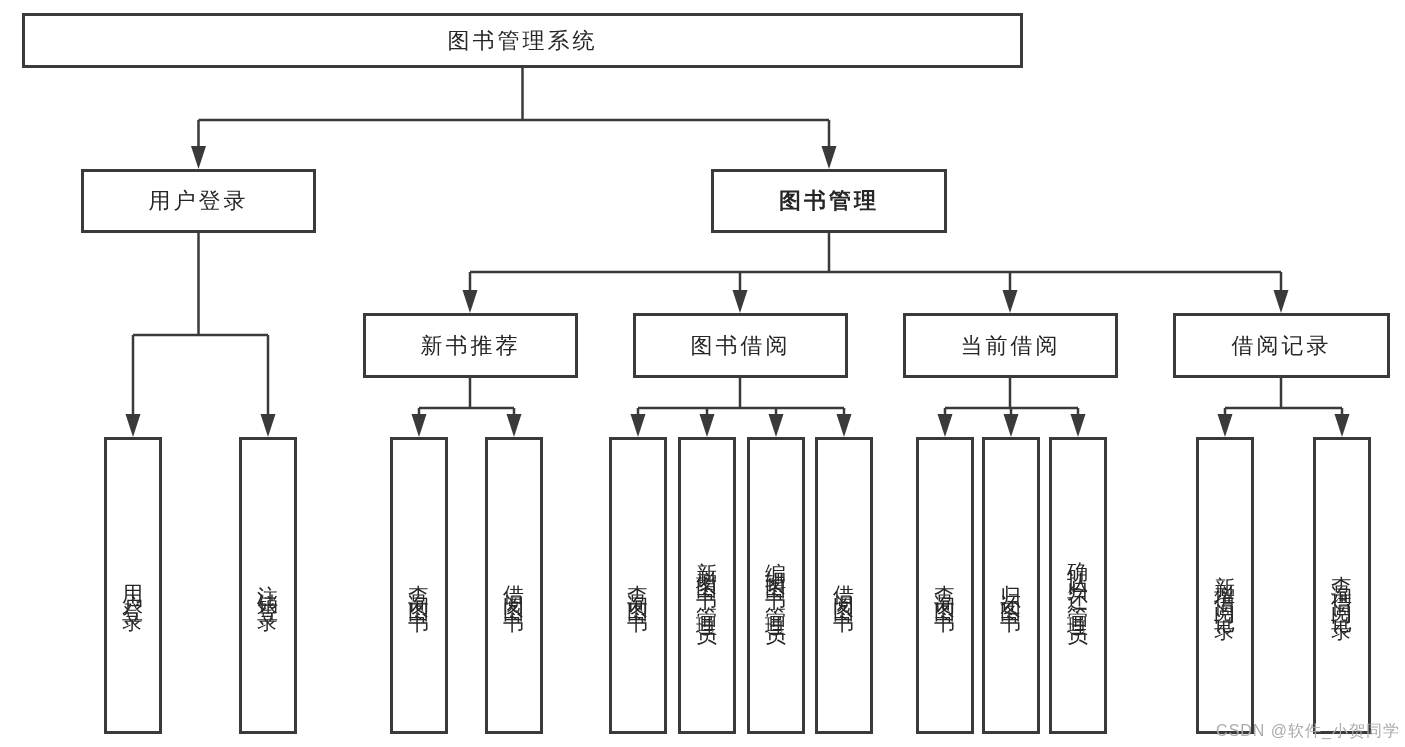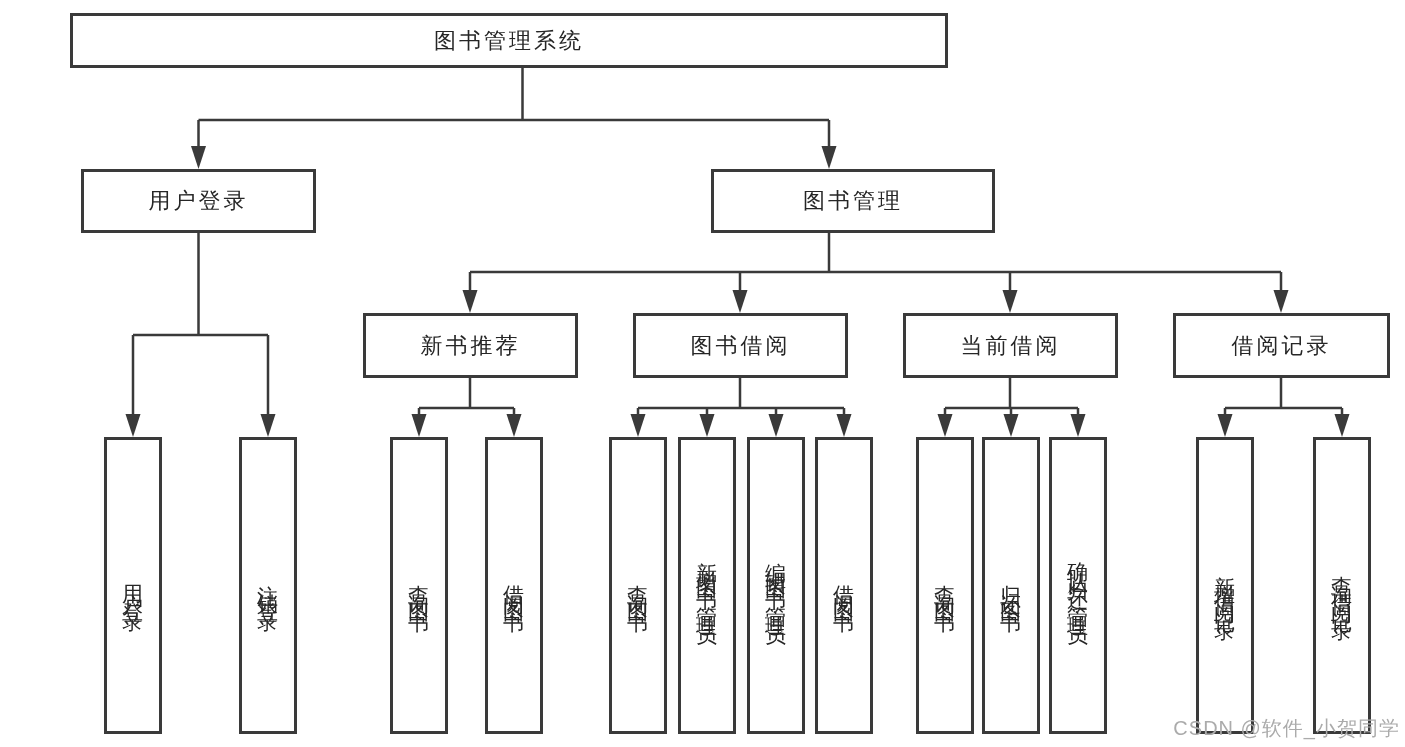--- a/index.html
+++ b/index.html
@@ -27,24 +27,24 @@
     justify-content: center;
     color: #262626;
     z-index: 2;
   }
   .hlabel {
     font-size: 22px;
     letter-spacing: 3px;
     white-space: nowrap;
     line-height: 1;
   }
-  .root-box  { left: 22px;  top: 13px;  width: 878px; height: 55px; margin-left: 48px; }
+  .root-box  { left: 22px;  top: 13px;  width: 1001px; height: 55px; }
   .lvl2      { top: 169px; height: 64px; }
   .login-box { left: 81px;  width: 235px; }
-  .mgmt-box  { left: 711px; width: 284px; }
+  .mgmt-box  { left: 711px; width: 236px; font-weight: bold; }
   .lvl3      { top: 313px; height: 65px; width: 215px; }
   .sec-newbook { left: 363px; }
   .sec-borrow  { left: 633px; }
   .sec-current { left: 903px; align-items: center; }
   .sec-records { left: 1173px; width: 217px; }
   .leaf {
     top: 437px;
     width: 58px;
     height: 297px;
   }
@@ -53,21 +53,21 @@
     text-orientation: mixed;
     font-size: 21px;
     letter-spacing: 9px;
     line-height: 1;
     white-space: nowrap;
   }
   .watermark {
     position: absolute;
     right: 5px;
     bottom: 5px;
-    font-size: 20px;
+    font-size: 16px;
     letter-spacing: 1px;
     color: #ababab;
     z-index: 5;
     white-space: nowrap;
   }
 </style>
 </head>
 <body>
 
 <div class="stage">

